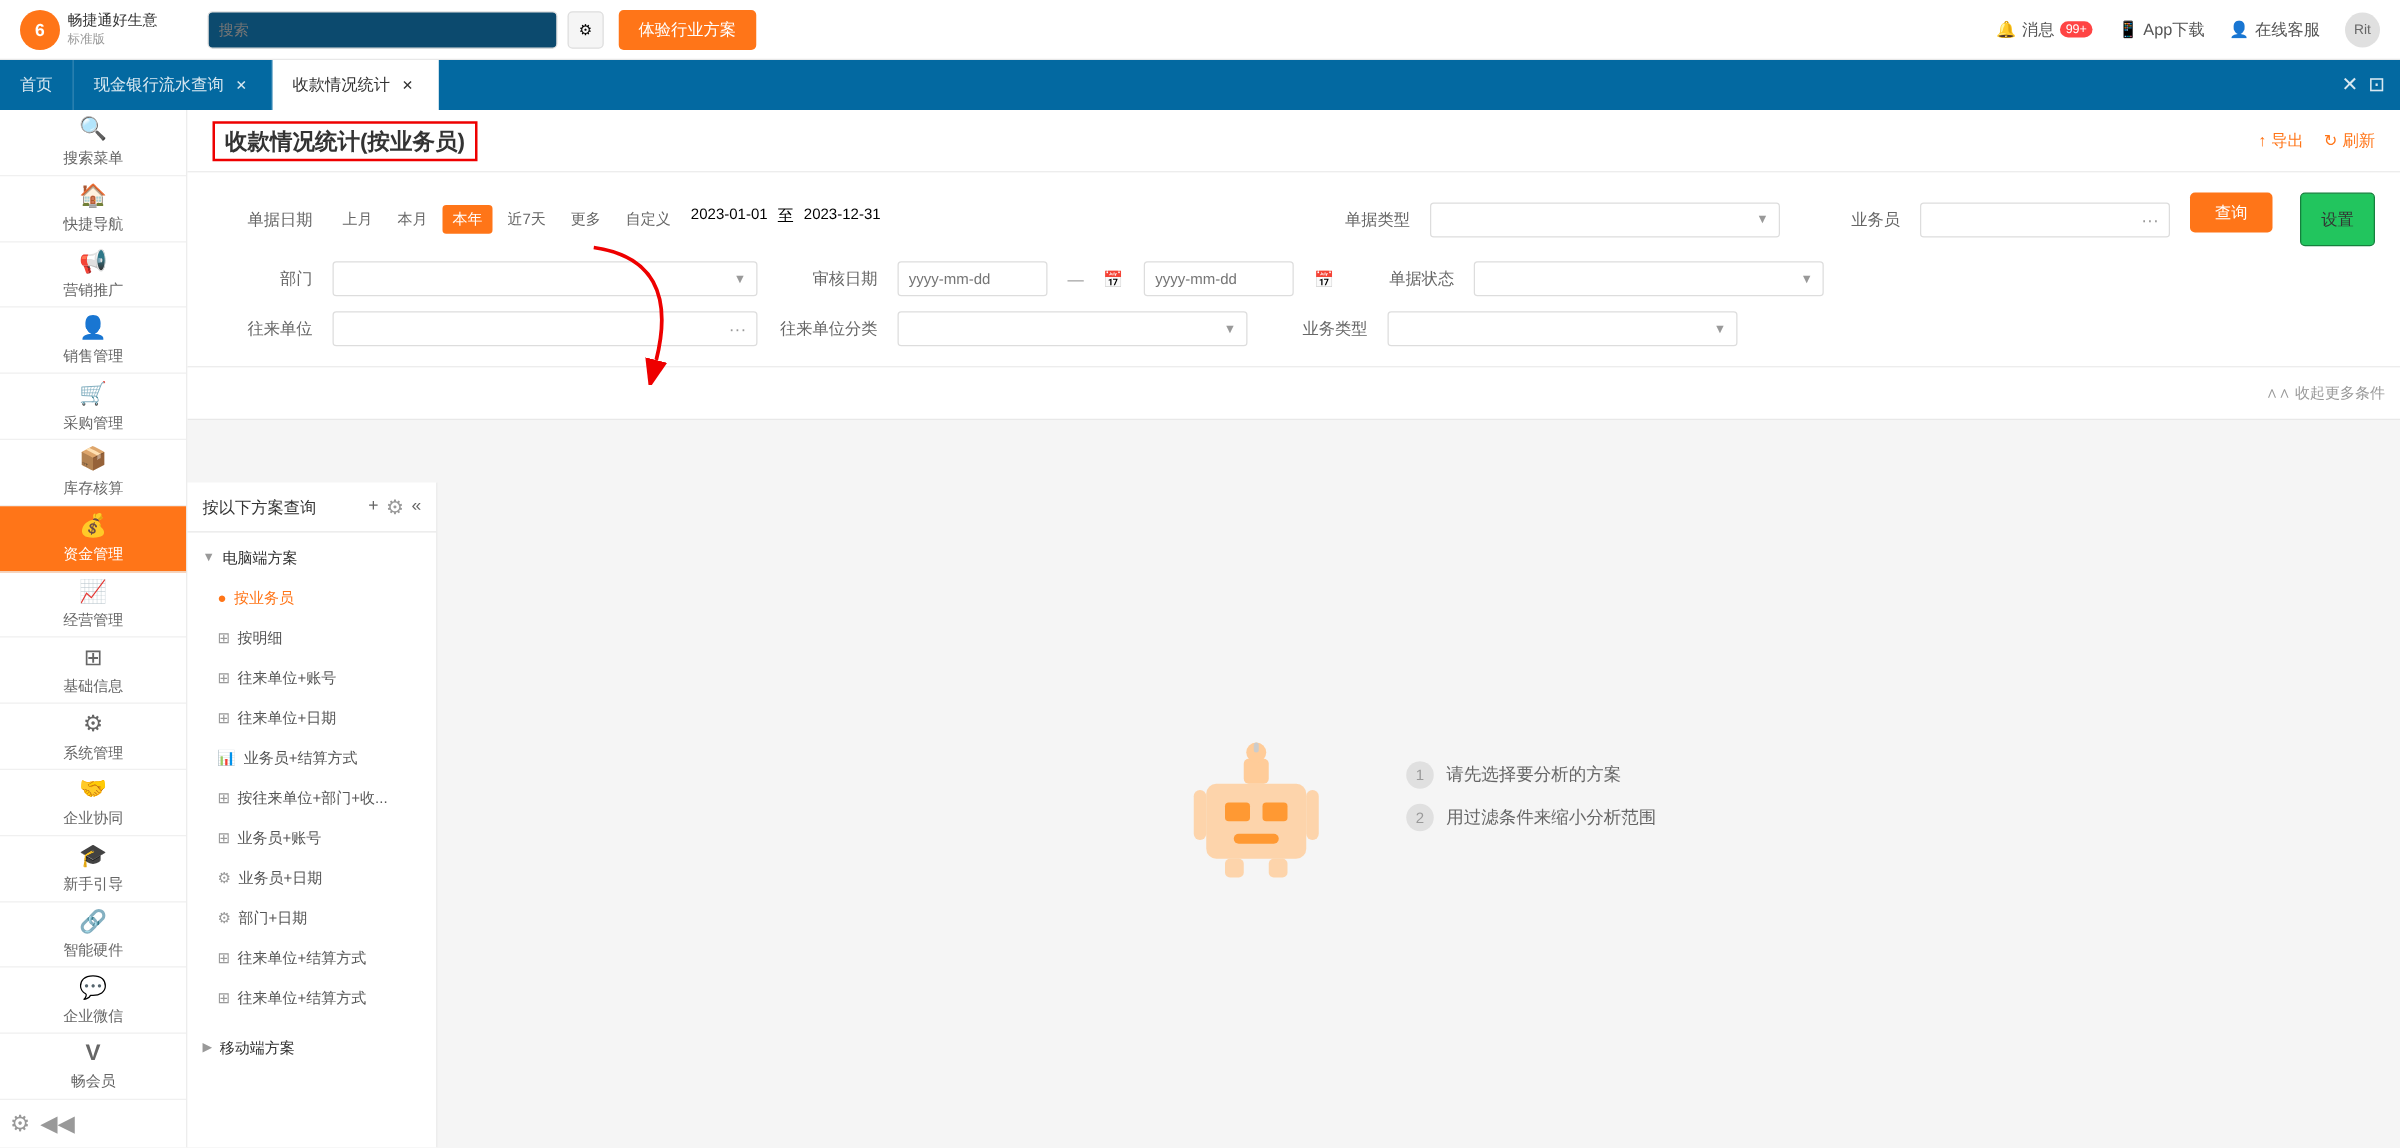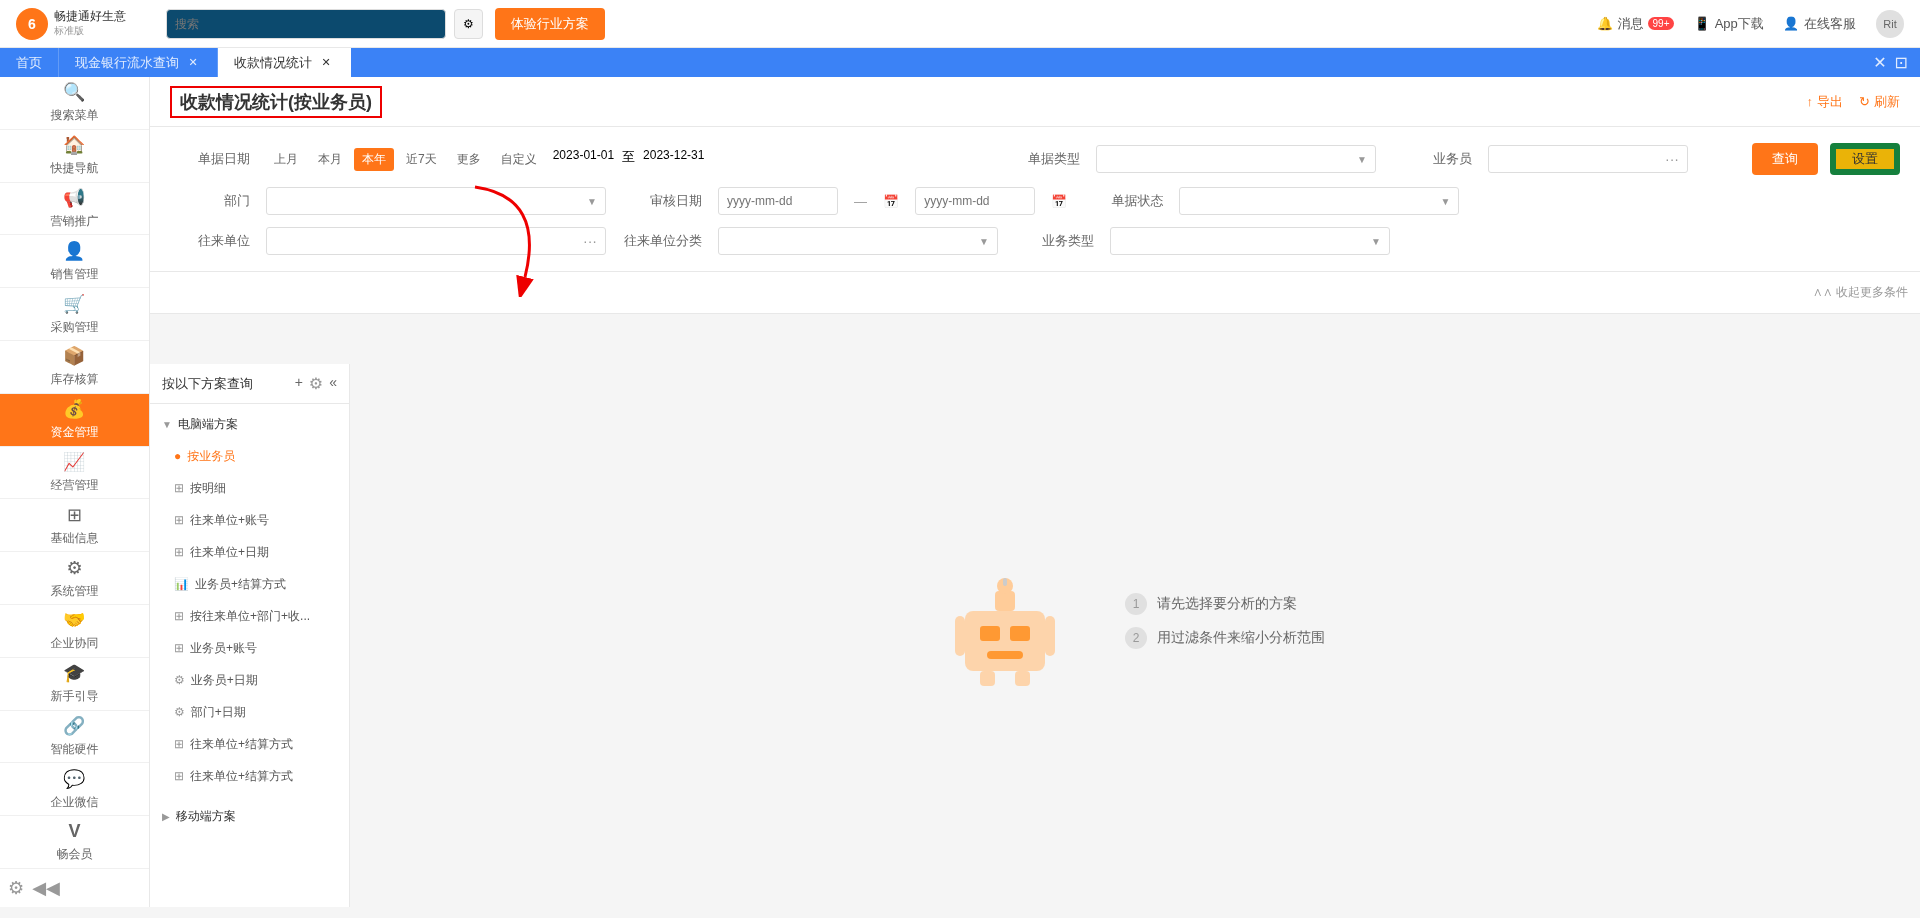--- a/index.html
+++ b/index.html
@@ -79,22 +79,22 @@
       font-size: 10px; min-width: 18px; text-align: center;
     }
     .user-avatar {
       width: 28px; height: 28px; border-radius: 50%;
       background: #e0e0e0; display: flex; align-items: center;
       justify-content: center; font-size: 11px; color: #666;
     }
 
     
     .tab-bar {
-      height: 29px;
-      background: #3b82f6;
+      height: 40px;
+      background: #0369a1;
       display: flex;
       align-items: center;
       padding: 0 0;
       border-bottom: none;
     }
     .tab-item {
       height: 40px;
       padding: 0 16px;
       display: flex;
       align-items: center;
@@ -257,38 +257,37 @@
       min-width: 200px;
       display: flex;
       align-items: center;
       justify-content: space-between;
       cursor: pointer;
       background: #fff;
     }
     .select-arrow { color: #999; font-size: 10px; }
     .filter-btn-group {
       display: flex;
-      gap: 12px;
-      margin-left: 48px;
+      gap: 22px;
     }
     .query-btn {
       height: 32px;
       background: #ff7518;
       color: white;
       border: none;
       border-radius: 4px;
       padding: 0 20px;
       cursor: pointer;
       font-size: 13px;
     }
     .settings-btn {
-      height: 32px;
-      background: #eab308;
+      height: 43px;
+      background: #22c55e;
       color: #333;
-      border: 6px solid #15803d;
+      border: 1px solid #15803d;
       border-radius: 4px;
       padding: 0 16px;
       cursor: pointer;
       font-size: 13px;
     }
     .collapse-bar {
       text-align: right;
       padding: 12px;
       color: #999;
       font-size: 12px;

